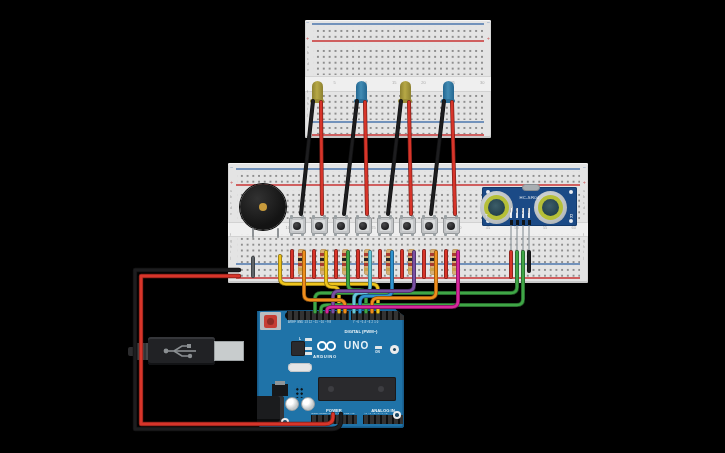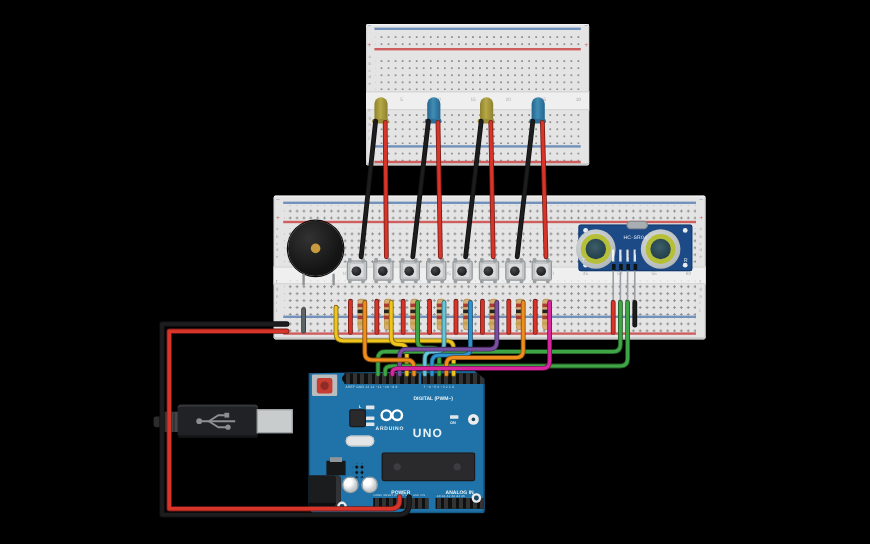--- a/index.html
+++ b/index.html
@@ -337,21 +337,21 @@
     <div class="a-txt" style="left:62px;top:19.5px;width:84px;font-size:4.2px;text-align:center;">DIGITAL (PWM~)</div>
     <span class="a-txt" style="left:42px;top:28px;font-size:3.4px;">L</span>
     <div class="ledbar" style="left:48px;top:28.5px;"></div>
     <span class="a-txt" style="left:40px;top:37px;font-size:3.4px;">TX</span>
     <div class="ledbar" style="left:48px;top:37.5px;"></div>
     <span class="a-txt" style="left:40px;top:42.5px;font-size:3.4px;">RX</span>
     <div class="ledbar" style="left:48px;top:43px;"></div>
     <div class="chip" style="left:34px;top:32px;width:14px;height:15px;"></div>
     <div class="logo-ring" style="left:60px;top:32px;"></div>
     <div class="logo-ring" style="left:69px;top:32px;"></div>
-    <div class="a-txt" style="left:87px;top:47px;font-size:10px;letter-spacing:1px;">UNO</div>
+    <div class="a-txt" style="left:87px;top:31px;font-size:10px;letter-spacing:1px;">UNO</div>
     <div class="a-txt" style="left:56px;top:45px;font-size:4.2px;letter-spacing:.6px;">ARDUINO</div>
     <div class="ledbar" style="left:118px;top:37px;"></div>
     <span class="a-txt" style="left:118px;top:41px;font-size:3.2px;">ON</span>
     <div class="mhole" style="left:133px;top:36px;width:9px;height:9px;">
         <i></i>
       </div>
     <div class="chip" style="left:31px;top:54px;width:24px;height:9px;border-radius:5px;background:#e3e5e6;box-shadow:inset 0 0 0 1px #c4c6c8;"></div>
     <div class="vreg">
         <i></i>
       </div>

